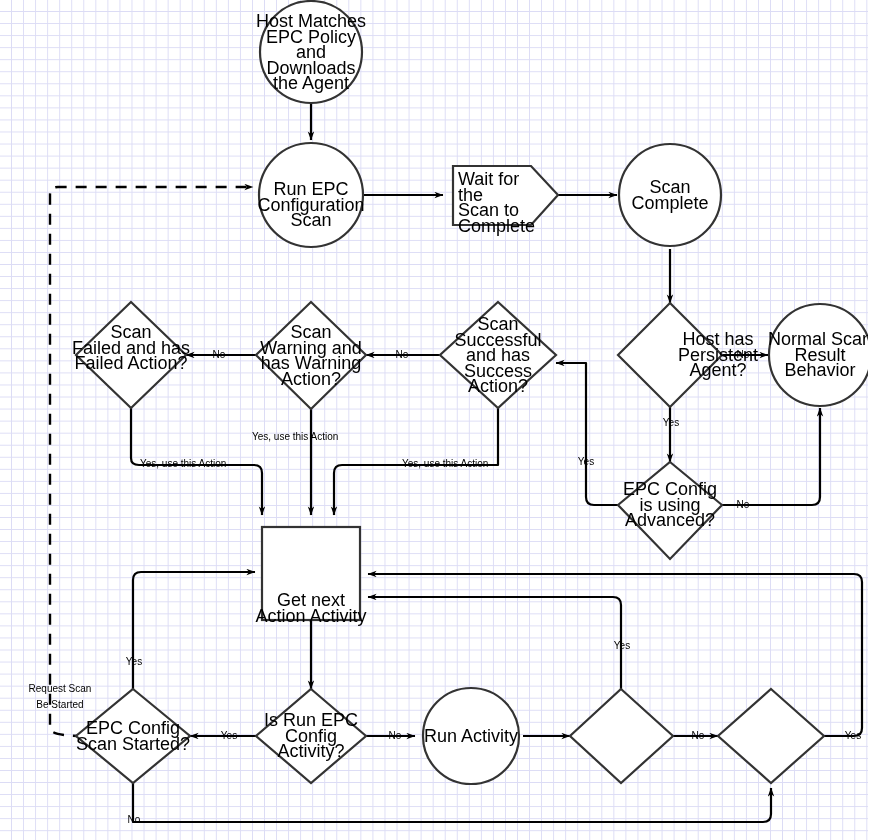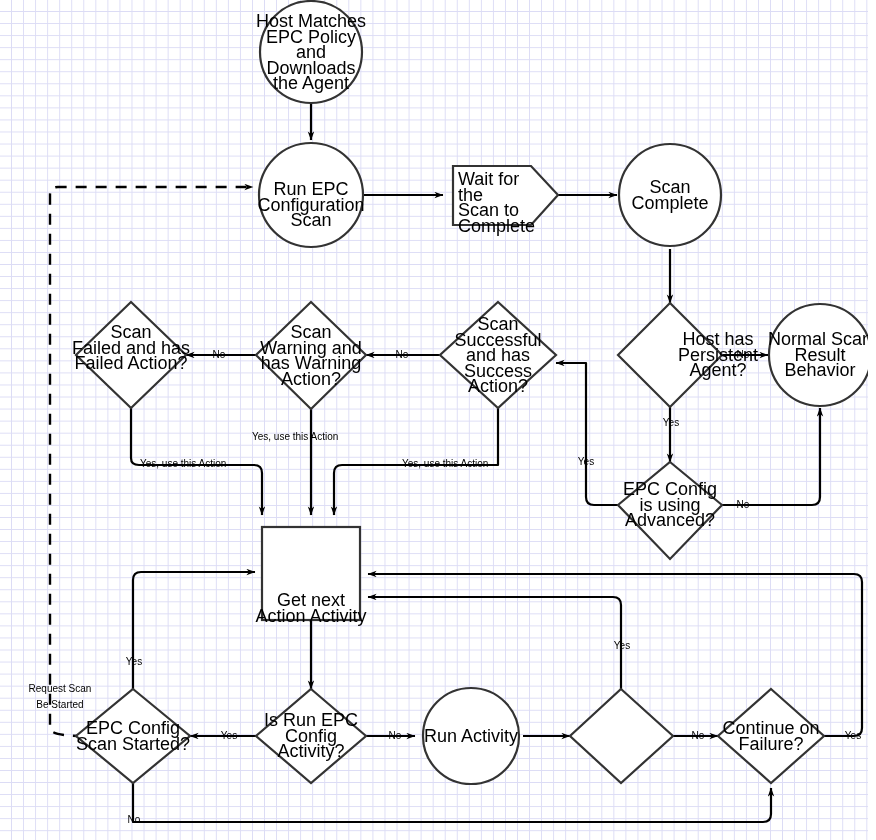--- a/index.html
+++ b/index.html
@@ -194,22 +194,20 @@
   <div class="shape-text" style="left:68px; top:721px; width:130px;">EPC Config
 Scan Started?</div>
 
   <div class="shape-text" style="left:256px; top:713px; width:110px;">Is Run EPC
 Config
 Activity?</div>
 
   <div class="shape-text" style="left:411px; top:729px; width:120px;">Run Activity</div>
 
 
-  <div class="shape-text" style="left:716px; top:721px; width:110px;">Continue on
-Failure?</div>
 
   <div class="edge-label" style="left:729px; top:347px; width:28px;">No</div>
 
   <div class="edge-label" style="left:656px; top:415px; width:30px;">Yes</div>
 
   <div class="edge-label" style="left:729px; top:497px; width:28px;">No</div>
 
   <div class="edge-label" style="left:571px; top:454px; width:30px;">Yes</div>
 
   <div class="edge-label" style="left:388px; top:347px; width:28px;">No</div>

